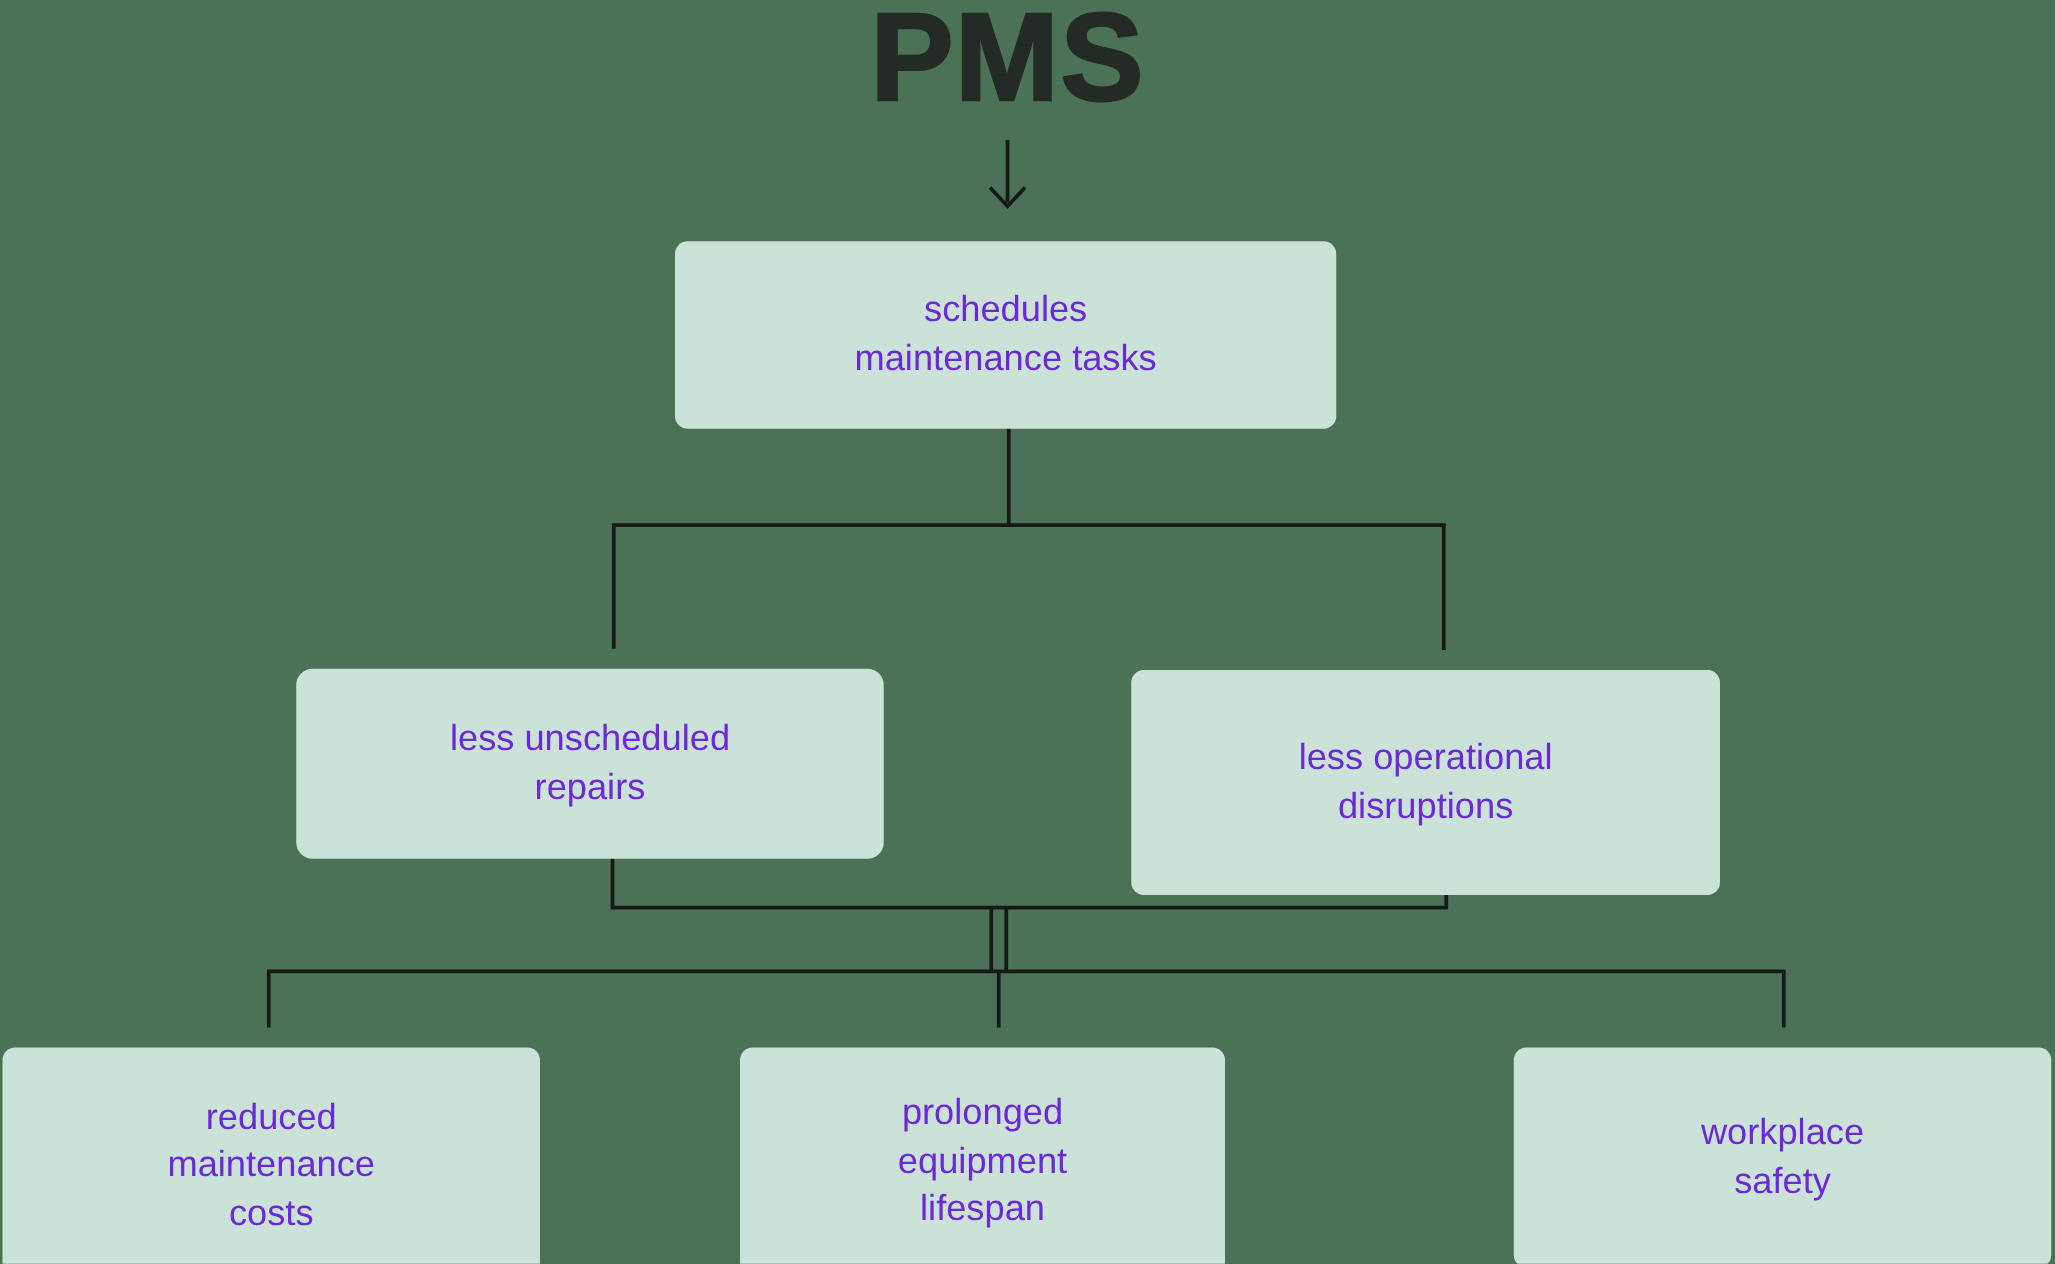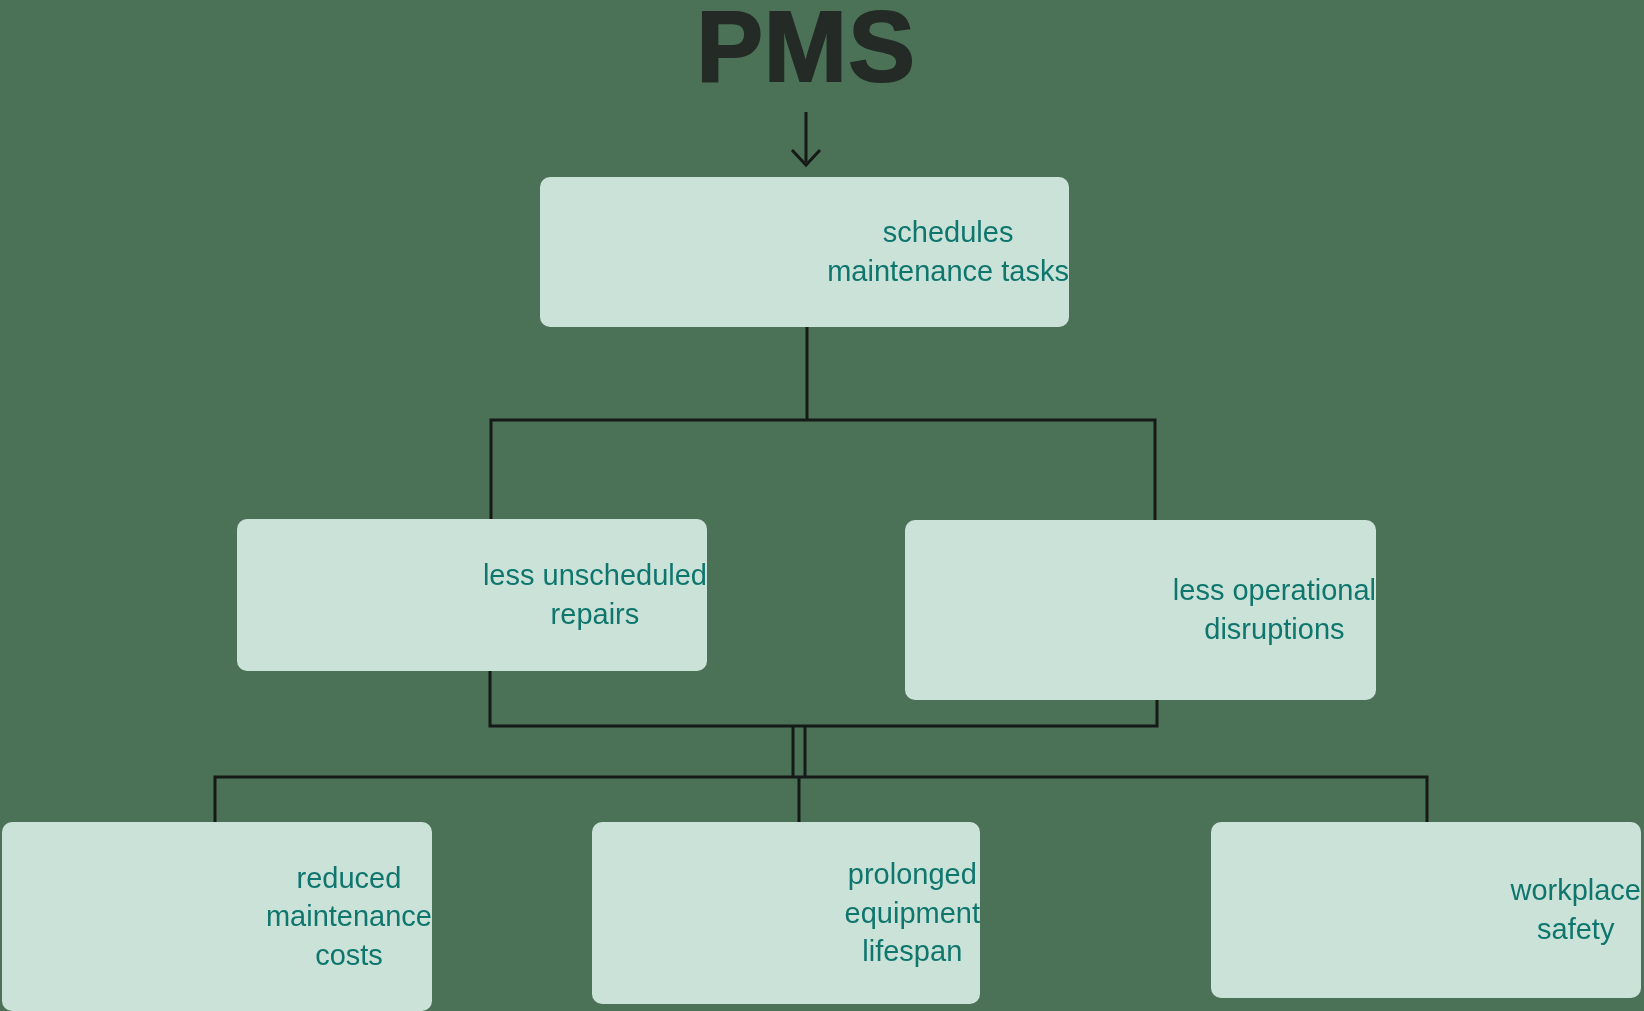--- a/index.html
+++ b/index.html
@@ -39,29 +39,30 @@
     letter-spacing: 1px;
     color: #242b26;
     -webkit-text-stroke: 2px #242b26;
   }
   .node {
     position: absolute;
     background: #cbe2d8;
     border-radius: 10px;
     display: flex;
     align-items: center;
-    justify-content: flex-end;
+    justify-content: center;
     text-align: center;
-    color: #0f766e;
+    color: #6d28d9;
     font-size: 29px;
     line-height: 1.33;
+    margin-top: 16px;
   }
   .node-label { white-space: pre-line; }
   .node-root   { left: 540px;  top: 177px; width: 529px; height: 150px; }
-  .node-midl   { left: 237px;  top: 519px; width: 470px; height: 152px; }
+  .node-midl   { left: 237px;  top: 519px; width: 470px; height: 152px; border-radius: 13px; }
   .node-midr   { left: 905px;  top: 520px; width: 471px; height: 180px; }
   .node-botl   { left: 2px;    top: 822px; width: 430px; height: 189px; }
   .node-botc   { left: 592px;  top: 822px; width: 388px; height: 182px; }
   .node-botr   { left: 1211px; top: 822px; width: 430px; height: 176px; }
 </style>
 </head>
 <body>
 
 <div class="canvas">
 

